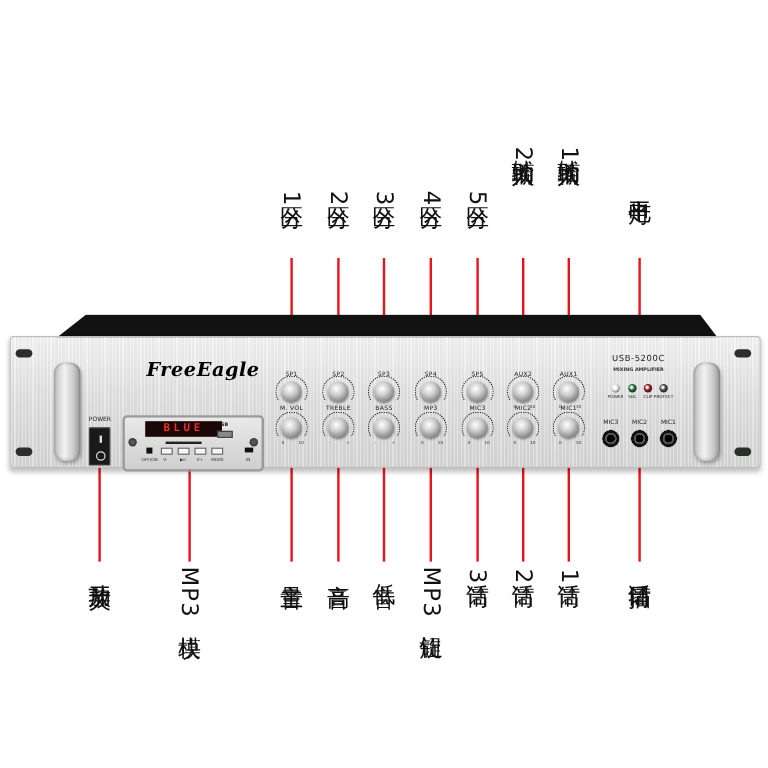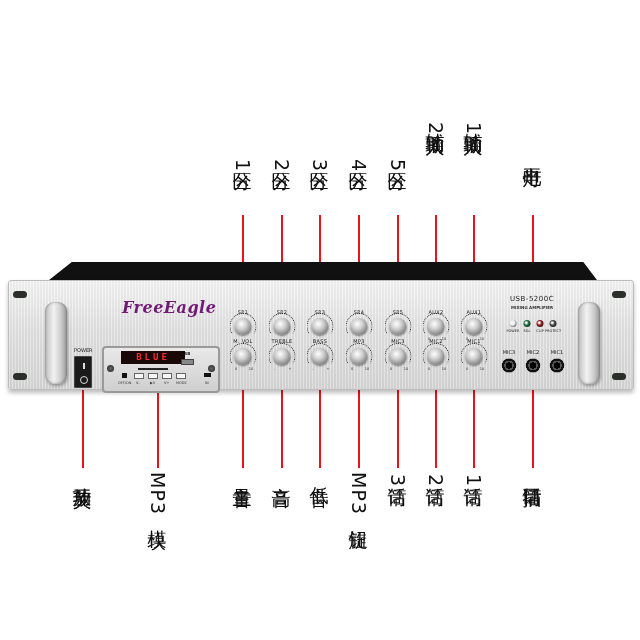--- a/index.html
+++ b/index.html
@@ -41,21 +41,21 @@
     pointer-events: none;
   }
   .slot { position: absolute; width: 14px; height: 7px; border-radius: 4px; background: #2a2f2a; }
   .handle {
     position: absolute; width: 22px; height: 82px; border-radius: 9px;
     background: linear-gradient(90deg, #bfbfbf 0%, #f2f2f2 40%, #cfcfcf 70%, #9c9c9c 100%);
     box-shadow: inset 0 0 3px rgba(0,0,0,0.4), 1px 2px 3px rgba(0,0,0,0.3);
   }
   .brand {
     position: absolute; left: 122px; top: 298px; font-family: "DejaVu Serif", serif;
-    font-style: italic; font-weight: bold; font-size: 16px; color: #701a75; letter-spacing: 0.5px;
+    font-style: italic; font-weight: bold; font-size: 16px; color: #000000; letter-spacing: 0.5px;
   }
   .power-label { position: absolute; left: 74px; top: 347px; font-size: 5px; color: #222; }
   .power-label { top: 347px; }
   .power-switch {
     position: absolute; left: 74px; top: 356px; width: 18px; height: 32px; background: #1a1a1a;
     border: 1px solid #444; border-radius: 1px;
   }
   .power-switch .bar { position: absolute; left: 8px; top: 6px; width: 2px; height: 6px; background: #ddd; }
   .power-switch .ring { position: absolute; left: 5px; top: 19px; width: 8px; height: 8px; border: 1.5px solid #ddd; border-radius: 50%; }
 

